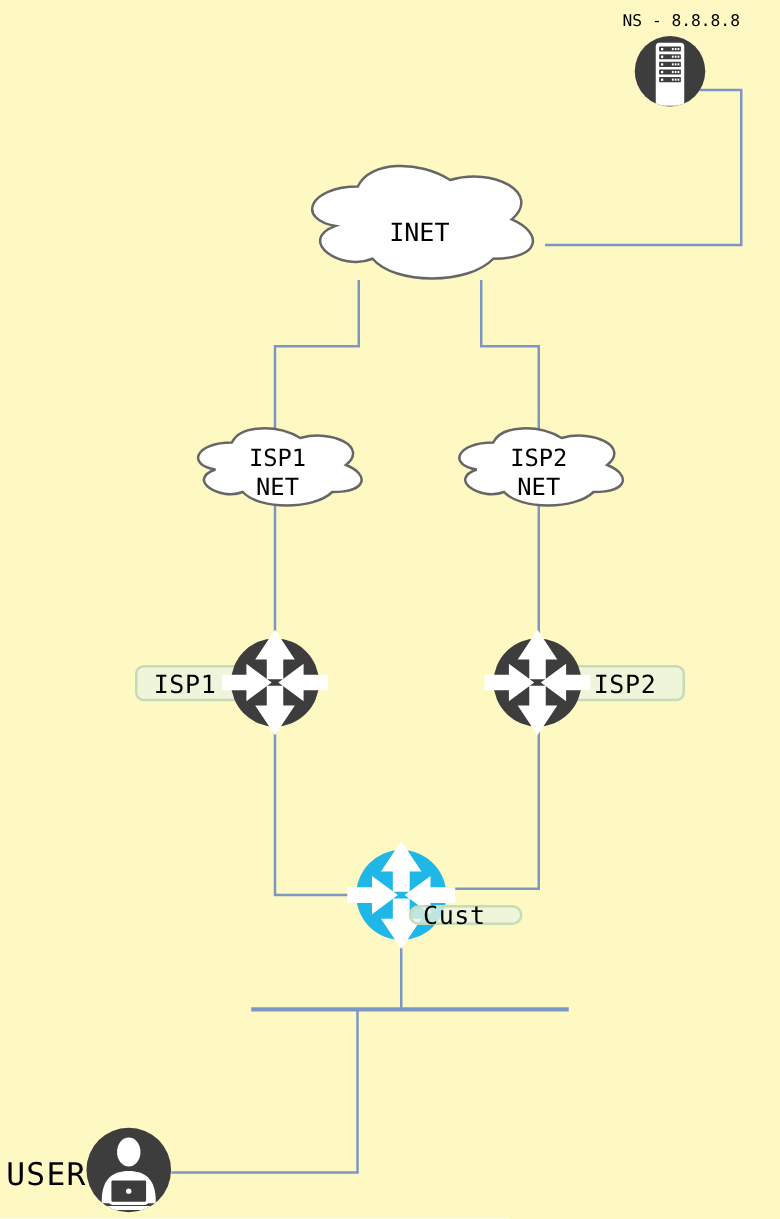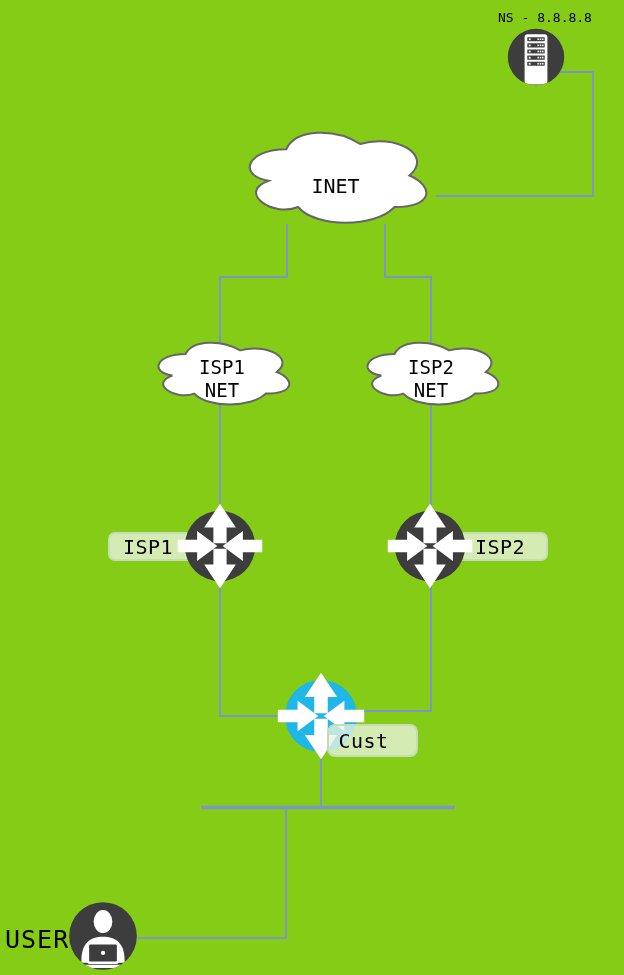--- a/index.html
+++ b/index.html
@@ -1,20 +1,20 @@
 <!DOCTYPE html>
 <html style="--wire: #7d97c5; --cloud-stroke: #666666; --node-dark: #3d3d3d; --node-cyan: #1fb6e8; --label-fill: rgba(234,243,226,0.78); --label-border: #c6dcb6; --text: #000000;"><head>
 <meta charset="utf-8">
 <style>
   html, body { margin: 0; padding: 0; background: #ffffff; }
   .canvas {
     position: relative;
     width: 624px;
     height: 975px;
-    background: #84cc16;
+    background: #fef9c3;
     font-family: "DejaVu Sans Mono", "Liberation Mono", monospace;
     color: var(--text, #000);
     overflow: hidden;
   }
   .abs { position: absolute; }
   svg { display: block; }
 
   
   .wires { position: absolute; left: 0; top: 0; z-index: 1; }
   .wires path {
@@ -62,21 +62,21 @@
   .tag {
     background: var(--label-fill, rgba(234,243,226,0.78));
     border: 2px solid var(--label-border, #c6dcb6);
     border-radius: 7px;
     box-sizing: border-box;
     display: flex; align-items: center; justify-content: center;
     font-size: 20px; letter-spacing: 0.5px;
   }
   .tag-isp1 { left: 108px; top: 532px; width: 88px; height: 29px; z-index: 2; padding-right: 8px; }
   .tag-isp2 { left: 452px; top: 532px; width: 96px; height: 29px; z-index: 2; }
-  .tag-cust { left: 327px; top: 724px; width: 91px; height: 33px; z-index: 4;
+  .tag-cust { left: 327px; top: 724px; width: 91px; height: 16px; z-index: 4;
               border-radius: 8px; padding-right: 18px; }
 
   
   .txt { z-index: 5; text-align: center; }
   .txt-ns   { left: 494px; top: 10px; width: 102px; font-size: 13px; }
   .txt-user { left: 5px; top: 925px; width: 60px; font-size: 25px; letter-spacing: 1px; }
 </style>
 </head>
 <body>
 

